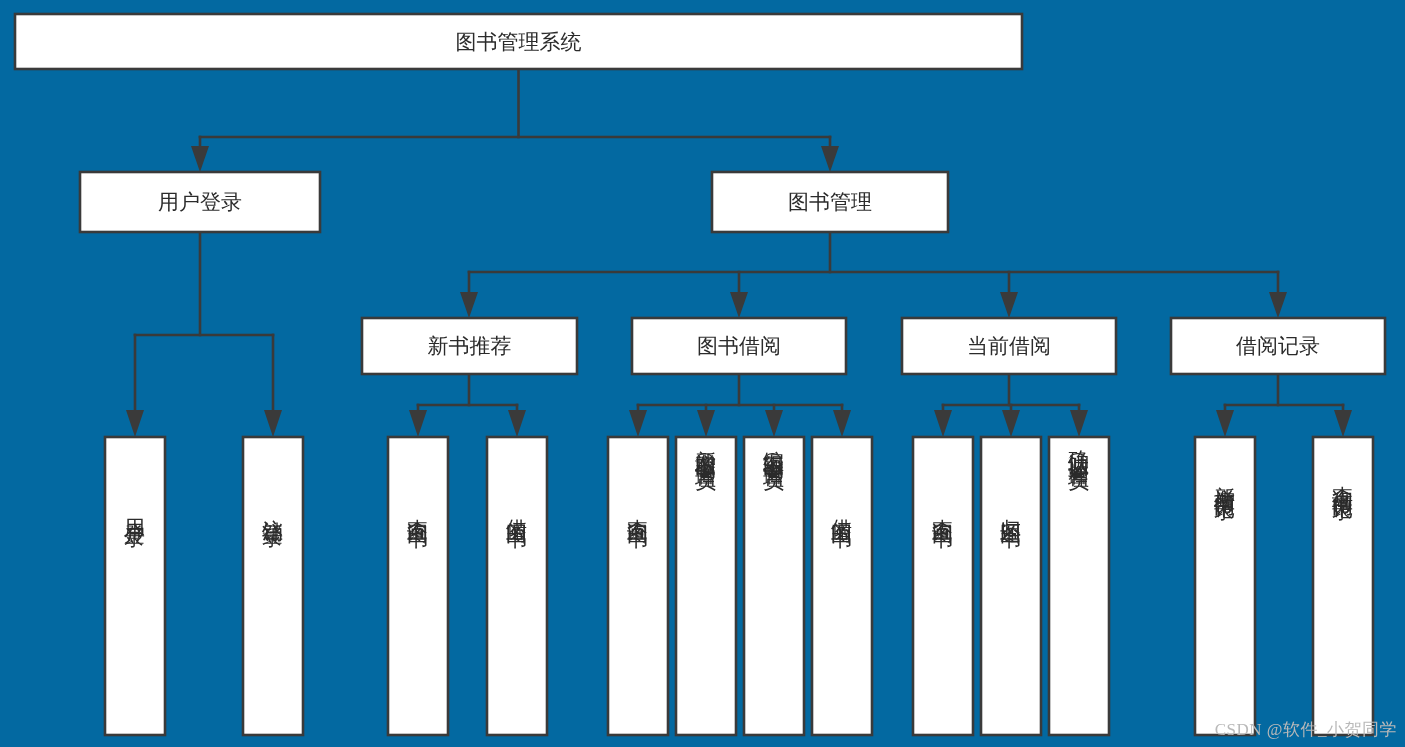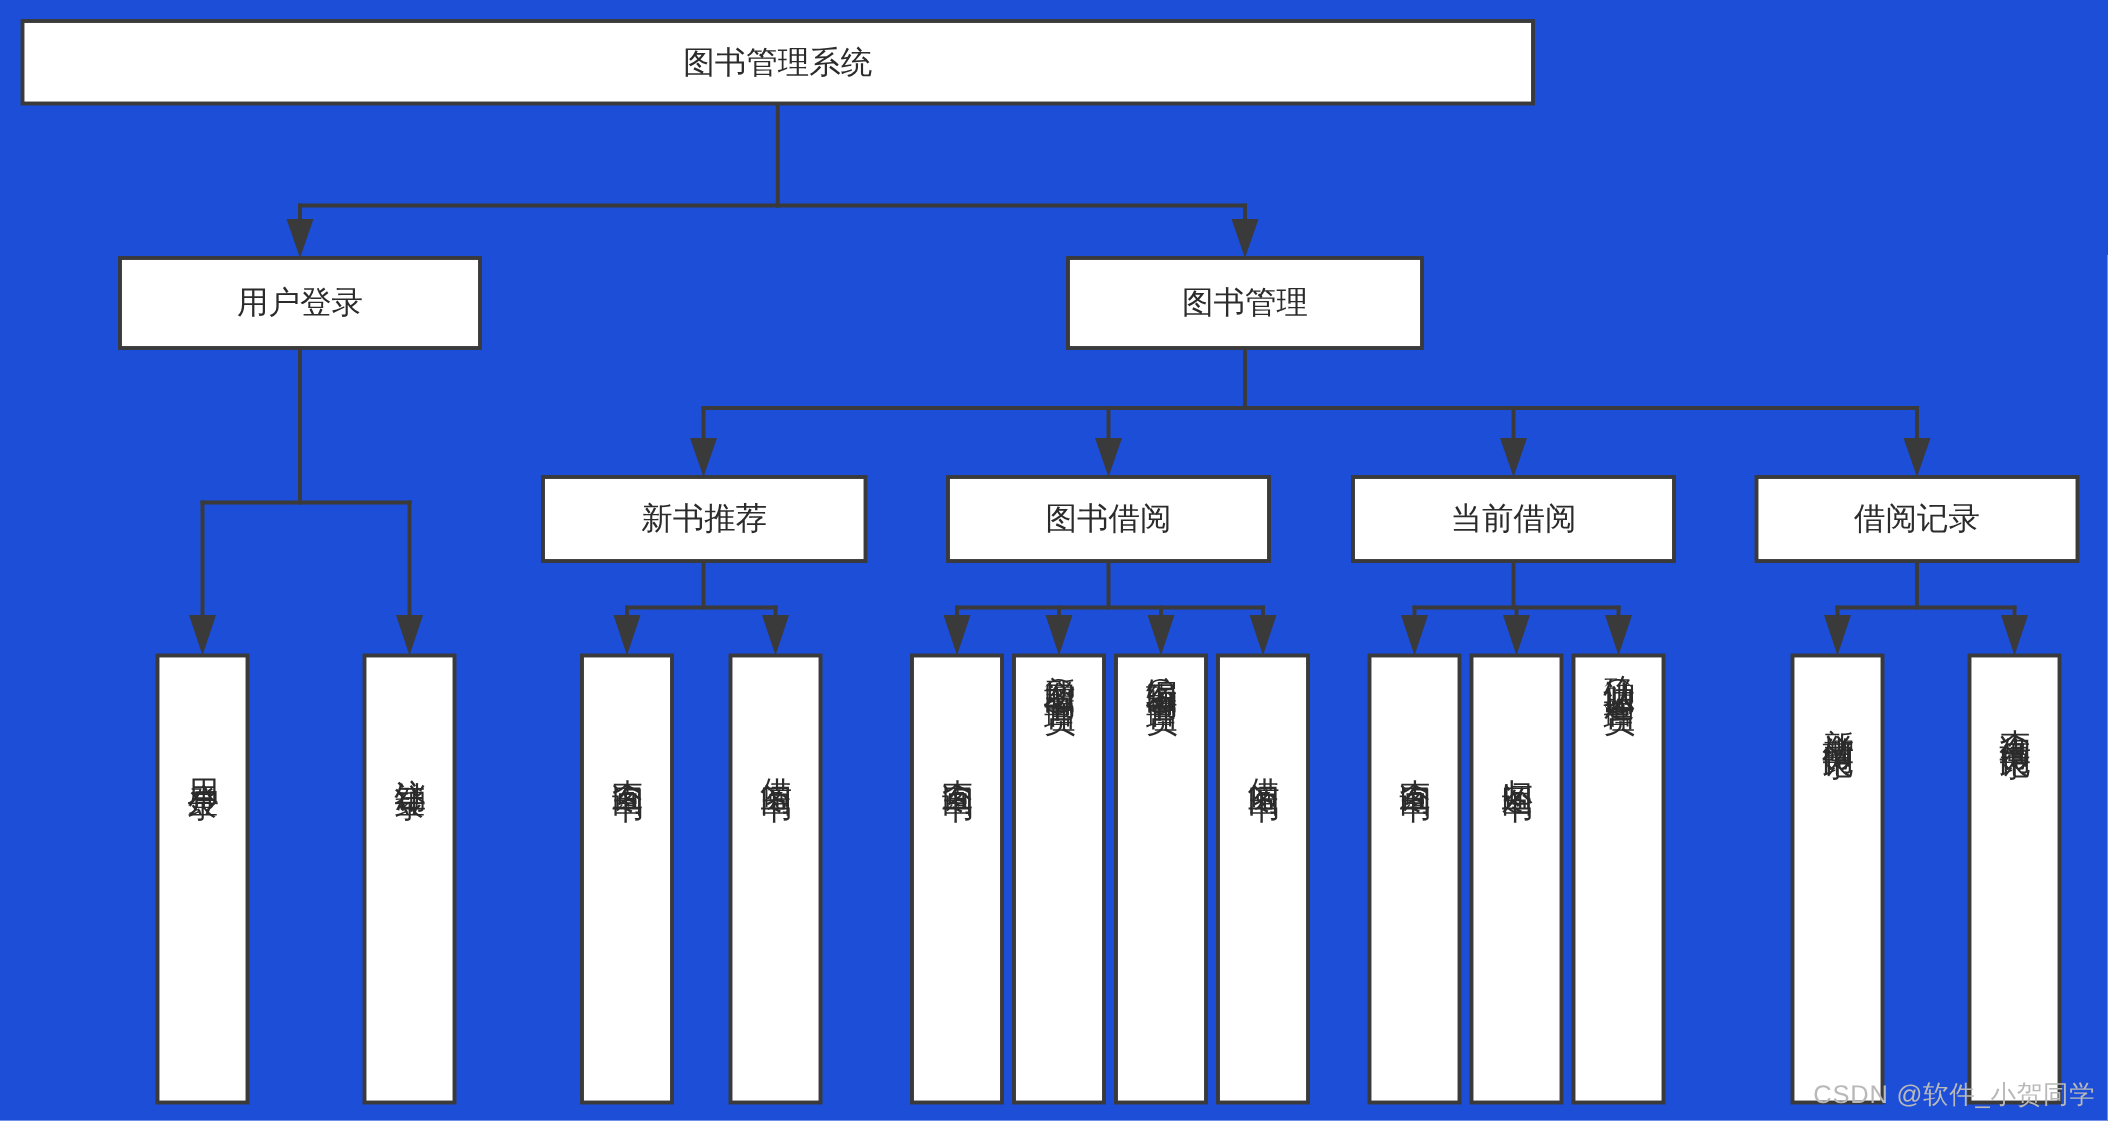--- a/index.html
+++ b/index.html
@@ -11,21 +11,21 @@
     width: 1405px;
     height: 747px;
     font-family: "Liberation Sans", "DejaVu Sans", sans-serif;
     overflow: hidden;
     position: relative;
   }
   #diagram-root {
     position: relative;
     width: 1405px;
     height: 747px;
-    background: #1d4ed8;
+    background: #0369a1;
   }
   svg#diagram-svg {
     position: absolute;
     left: 0;
     top: 0;
     width: 1405px;
     height: 747px;
     display: block;
   }
   .node-rect {
@@ -56,21 +56,21 @@
     fill: #2b2b2b;
     writing-mode: vertical-rl;
     text-orientation: upright;
     letter-spacing: 3px;
     text-anchor: middle;
   }
   .watermark-text {
     position: absolute;
     right: 8px;
     bottom: 6px;
-    font-family: Liberation Sans, sans-serif;
+    font-family: Liberation Serif, serif;
     font-size: 17px;
     color: #b9b9b9;
     white-space: nowrap;
     user-select: none;
     letter-spacing: 0.5px;
   }
 </style>
 </head>
 <body>
 

